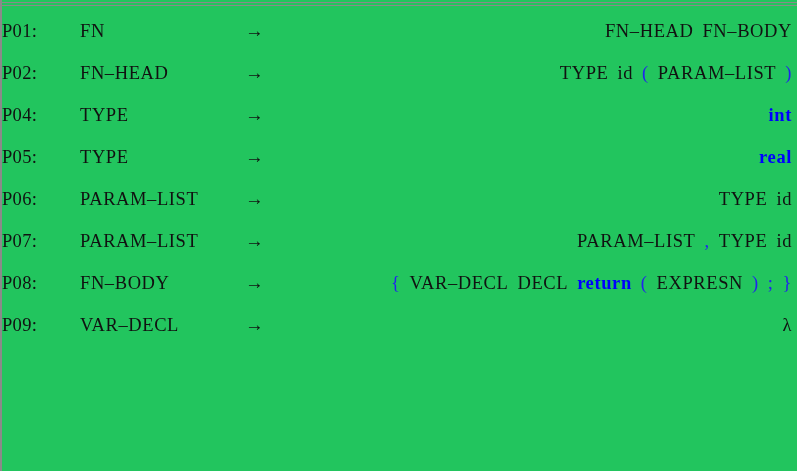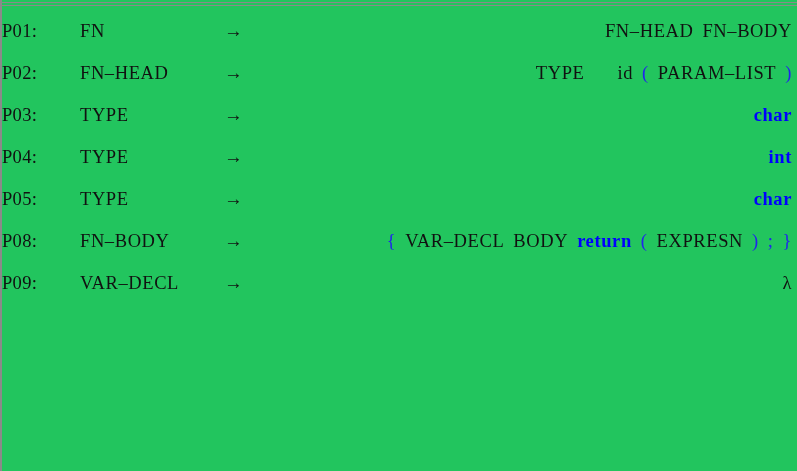--- a/index.html
+++ b/index.html
@@ -69,21 +69,21 @@
     text-align: right;
     padding-left: 0;
     letter-spacing: 0.6px;
   }
   .sym {
     display: inline-block;
     margin-right: 9px;
   }
   .sym:last-child { margin-right: 0; }
   .nonterm { color: #111111; }
-  .token   { color: #111111; margin-left: 24px; }
+  .token   { color: #111111; }
   .terminal {
     color: #0000ff;
     font-weight: bold;
   }
   .punct {
     color: #2222ee;
     font-weight: normal;
   }
   .lambda { color: #111111; }
 </style>
@@ -101,42 +101,48 @@
           <td class="col-arrow">→</td>
           <td class="col-rhs"><span class="sym nonterm">FN–HEAD</span><span class="sym nonterm">FN–BODY</span></td>
         </tr>
         <tr>
           <td class="col-label">P02:</td>
           <td class="col-lhs">FN–HEAD</td>
           <td class="col-arrow">→</td>
           <td class="col-rhs"><span class="sym nonterm">TYPE</span><span class="sym token">id</span><span class="sym punct">(</span><span class="sym nonterm">PARAM–LIST</span><span class="sym punct">)</span></td>
         </tr>
         <tr>
-          <td class="col-label">P03:</td>
-          <td class="col-lhs">TYPE</td>
-          <td class="col-arrow">→</td>
-          <td class="col-rhs"><span class="sym terminal">char</span></td>
-        </tr>
-        <tr>
           <td class="col-label">P04:</td>
           <td class="col-lhs">TYPE</td>
           <td class="col-arrow">→</td>
           <td class="col-rhs"><span class="sym terminal">int</span></td>
         </tr>
         <tr>
           <td class="col-label">P05:</td>
           <td class="col-lhs">TYPE</td>
           <td class="col-arrow">→</td>
-          <td class="col-rhs"><span class="sym terminal">char</span></td>
+          <td class="col-rhs"><span class="sym terminal">real</span></td>
+        </tr>
+        <tr>
+          <td class="col-label">P06:</td>
+          <td class="col-lhs">PARAM–LIST</td>
+          <td class="col-arrow">→</td>
+          <td class="col-rhs"><span class="sym nonterm">TYPE</span><span class="sym token">id</span></td>
+        </tr>
+        <tr>
+          <td class="col-label">P07:</td>
+          <td class="col-lhs">PARAM–LIST</td>
+          <td class="col-arrow">→</td>
+          <td class="col-rhs"><span class="sym nonterm">PARAM–LIST</span><span class="sym punct">,</span><span class="sym nonterm">TYPE</span><span class="sym token">id</span></td>
         </tr>
         <tr>
           <td class="col-label">P08:</td>
           <td class="col-lhs">FN–BODY</td>
           <td class="col-arrow">→</td>
-          <td class="col-rhs"><span class="sym punct">{</span><span class="sym nonterm">VAR–DECL</span><span class="sym nonterm">BODY</span><span class="sym terminal">return</span><span class="sym punct">(</span><span class="sym nonterm">EXPRESN</span><span class="sym punct">)</span><span class="sym punct">;</span><span class="sym punct">}</span></td>
+          <td class="col-rhs"><span class="sym punct">{</span><span class="sym nonterm">VAR–DECL</span><span class="sym nonterm">DECL</span><span class="sym terminal">return</span><span class="sym punct">(</span><span class="sym nonterm">EXPRESN</span><span class="sym punct">)</span><span class="sym punct">;</span><span class="sym punct">}</span></td>
         </tr>
         <tr>
           <td class="col-label">P09:</td>
           <td class="col-lhs">VAR–DECL</td>
           <td class="col-arrow">→</td>
           <td class="col-rhs"><span class="sym lambda">λ</span></td>
         </tr>
       </tbody>
   </table>
 </div>

